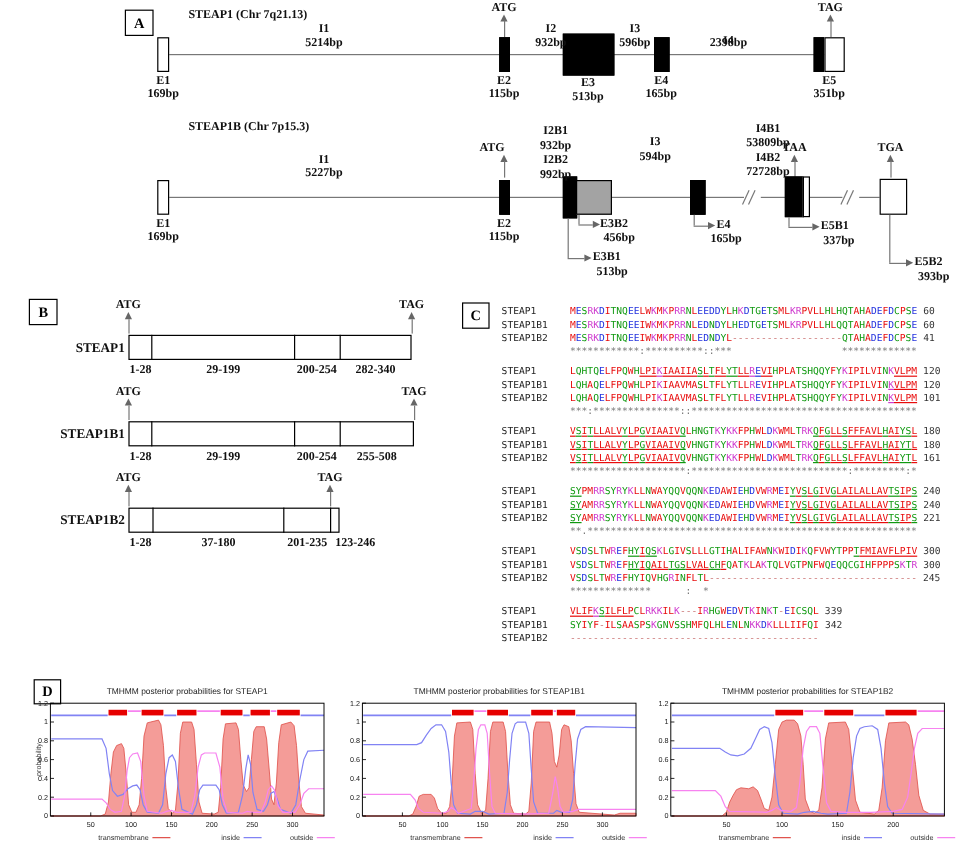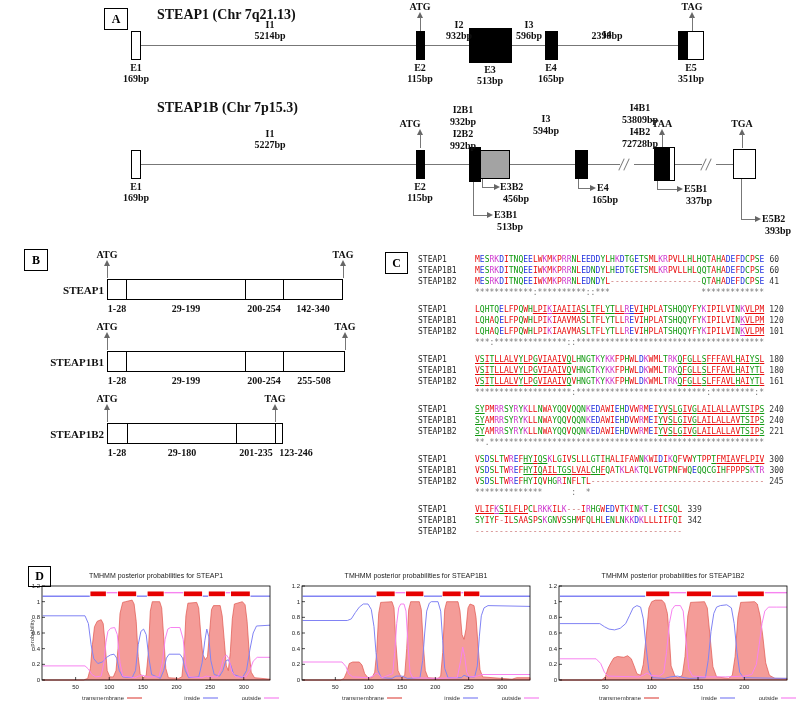--- a/index.html
+++ b/index.html
@@ -1,19 +1,19 @@
 <!DOCTYPE html>
 <html><head>
 <meta charset="utf-8">
 <style>
   html,body{margin:0;padding:0;background:#fff}
   #fig{position:relative;width:797px;height:706px;background:#fff;overflow:hidden;
        font-family:"Liberation Serif",serif;color:#000}
   .sb{position:absolute;font-family:"Liberation Serif",serif;font-weight:bold;white-space:nowrap;color:#111}
-  .f12{font-size:14px}.f10{font-size:10px}.f11{font-size:11px}
+  .f12{font-size:10px}.f10{font-size:10px}.f11{font-size:11px}
   .ctr{transform:translateX(-50%)}
   .box{position:absolute;border:1px solid #000;background:#fff;box-sizing:border-box}
   .kbox{background:#000}
   .gbox{background:#a3a3a3}
   .hl{position:absolute;border-top:1px solid #777}
   .vl{position:absolute;border-left:1px solid #777}
   .dv{position:absolute;border-left:1px solid #000}
   .tri{position:absolute;width:0;height:0}
   .tri.up{border-left:3.5px solid transparent;border-right:3.5px solid transparent;border-bottom:6px solid #666}
   .tri.rt{border-top:3.5px solid transparent;border-bottom:3.5px solid transparent;border-left:6px solid #666}
@@ -157,21 +157,21 @@
   <div class="sb f10 ctr" style="left:343px;top:249px">TAG</div>
   <div class="tri up" style="left:339.5px;top:260px"></div>
   <div class="vl" style="left:343px;top:266px;height:12px"></div>
   <div class="box" style="left:107px;top:279px;width:236px;height:21px"></div>
   <div class="dv" style="left:126px;top:279px;height:21px"></div>
   <div class="dv" style="left:245px;top:279px;height:21px"></div>
   <div class="dv" style="left:283px;top:279px;height:21px"></div>
   <div class="sb f10 ctr" style="left:117px;top:303px">1-28</div>
   <div class="sb f10 ctr" style="left:186px;top:303px">29-199</div>
   <div class="sb f10 ctr" style="left:264px;top:303px">200-254</div>
-  <div class="sb f10 ctr" style="left:313px;top:303px">142-340</div>
+  <div class="sb f10 ctr" style="left:313px;top:303px">282-340</div>
 
   <div class="sb f11" style="left:22px;top:356px;width:82px;text-align:right">STEAP1B1</div>
   <div class="sb f10 ctr" style="left:107px;top:321px">ATG</div>
   <div class="tri up" style="left:103.5px;top:332px"></div>
   <div class="vl" style="left:107px;top:338px;height:12px"></div>
   <div class="sb f10 ctr" style="left:345px;top:321px">TAG</div>
   <div class="tri up" style="left:341.5px;top:332px"></div>
   <div class="vl" style="left:345px;top:338px;height:12px"></div>
   <div class="box" style="left:107px;top:351px;width:238px;height:21px"></div>
   <div class="dv" style="left:126px;top:351px;height:21px"></div>
@@ -187,21 +187,21 @@
   <div class="tri up" style="left:103.5px;top:404px"></div>
   <div class="vl" style="left:107px;top:410px;height:12px"></div>
   <div class="sb f10 ctr" style="left:275px;top:393px">TAG</div>
   <div class="tri up" style="left:271.5px;top:404px"></div>
   <div class="vl" style="left:275px;top:410px;height:12px"></div>
   <div class="box" style="left:107px;top:423px;width:176px;height:21px"></div>
   <div class="dv" style="left:127px;top:423px;height:21px"></div>
   <div class="dv" style="left:236px;top:423px;height:21px"></div>
   <div class="dv" style="left:275px;top:423px;height:21px"></div>
   <div class="sb f10 ctr" style="left:117px;top:447px">1-28</div>
-  <div class="sb f10 ctr" style="left:182px;top:447px">29-180</div>
+  <div class="sb f10 ctr" style="left:182px;top:447px">37-180</div>
   <div class="sb f10 ctr" style="left:256px;top:447px">201-235</div>
   <div class="sb f10 ctr" style="left:296px;top:447px">123-246</div>
 
   <div class="plabel" style="left:385px;top:252px;width:21px;height:20px">
       <span>C</span>
     </div>
   <div id="alignment">
       <div class="ablock" style="top: 0px;"><div class="aline"><span class="aname">STEAP1</span><span style="color: rgb(232, 12, 12);">M</span><span style="color: rgb(36, 51, 222);">E</span><span style="color: rgb(16, 153, 16);">S</span><span style="color: rgb(207, 60, 207);">RK</span><span style="color: rgb(36, 51, 222);">D</span><span style="color: rgb(232, 12, 12);">I</span><span style="color: rgb(16, 153, 16);">TNQ</span><span style="color: rgb(36, 51, 222);">EE</span><span style="color: rgb(232, 12, 12);">LW</span><span style="color: rgb(207, 60, 207);">K</span><span style="color: rgb(232, 12, 12);">M</span><span style="color: rgb(207, 60, 207);">K</span><span style="color: rgb(232, 12, 12);">P</span><span style="color: rgb(207, 60, 207);">RR</span><span style="color: rgb(16, 153, 16);">N</span><span style="color: rgb(232, 12, 12);">L</span><span style="color: rgb(36, 51, 222);">EEDD</span><span style="color: rgb(16, 153, 16);">Y</span><span style="color: rgb(232, 12, 12);">L</span><span style="color: rgb(16, 153, 16);">H</span><span style="color: rgb(207, 60, 207);">K</span><span style="color: rgb(36, 51, 222);">D</span><span style="color: rgb(16, 153, 16);">TG</span><span style="color: rgb(36, 51, 222);">E</span><span style="color: rgb(16, 153, 16);">TS</span><span style="color: rgb(232, 12, 12);">ML</span><span style="color: rgb(207, 60, 207);">KR</span><span style="color: rgb(232, 12, 12);">PVLL</span><span style="color: rgb(16, 153, 16);">H</span><span style="color: rgb(232, 12, 12);">L</span><span style="color: rgb(16, 153, 16);">HQT</span><span style="color: rgb(232, 12, 12);">A</span><span style="color: rgb(16, 153, 16);">H</span><span style="color: rgb(232, 12, 12);">A</span><span style="color: rgb(36, 51, 222);">DE</span><span style="color: rgb(232, 12, 12);">F</span><span style="color: rgb(36, 51, 222);">D</span><span style="color: rgb(16, 153, 16);">C</span><span style="color: rgb(232, 12, 12);">P</span><span style="color: rgb(16, 153, 16);">S</span><span style="color: rgb(36, 51, 222);">E</span><span class="anum">60</span></div><div class="aline"><span class="aname">STEAP1B1</span><span style="color: rgb(232, 12, 12);">M</span><span style="color: rgb(36, 51, 222);">E</span><span style="color: rgb(16, 153, 16);">S</span><span style="color: rgb(207, 60, 207);">RK</span><span style="color: rgb(36, 51, 222);">D</span><span style="color: rgb(232, 12, 12);">I</span><span style="color: rgb(16, 153, 16);">TNQ</span><span style="color: rgb(36, 51, 222);">EE</span><span style="color: rgb(232, 12, 12);">IW</span><span style="color: rgb(207, 60, 207);">K</span><span style="color: rgb(232, 12, 12);">M</span><span style="color: rgb(207, 60, 207);">K</span><span style="color: rgb(232, 12, 12);">P</span><span style="color: rgb(207, 60, 207);">RR</span><span style="color: rgb(16, 153, 16);">N</span><span style="color: rgb(232, 12, 12);">L</span><span style="color: rgb(36, 51, 222);">ED</span><span style="color: rgb(16, 153, 16);">N</span><span style="color: rgb(36, 51, 222);">D</span><span style="color: rgb(16, 153, 16);">Y</span><span style="color: rgb(232, 12, 12);">L</span><span style="color: rgb(16, 153, 16);">H</span><span style="color: rgb(36, 51, 222);">ED</span><span style="color: rgb(16, 153, 16);">TG</span><span style="color: rgb(36, 51, 222);">E</span><span style="color: rgb(16, 153, 16);">TS</span><span style="color: rgb(232, 12, 12);">ML</span><span style="color: rgb(207, 60, 207);">KR</span><span style="color: rgb(232, 12, 12);">PVLL</span><span style="color: rgb(16, 153, 16);">H</span><span style="color: rgb(232, 12, 12);">L</span><span style="color: rgb(16, 153, 16);">QQT</span><span style="color: rgb(232, 12, 12);">A</span><span style="color: rgb(16, 153, 16);">H</span><span style="color: rgb(232, 12, 12);">A</span><span style="color: rgb(36, 51, 222);">DE</span><span style="color: rgb(232, 12, 12);">F</span><span style="color: rgb(36, 51, 222);">D</span><span style="color: rgb(16, 153, 16);">C</span><span style="color: rgb(232, 12, 12);">P</span><span style="color: rgb(16, 153, 16);">S</span><span style="color: rgb(36, 51, 222);">E</span><span class="anum">60</span></div><div class="aline"><span class="aname">STEAP1B2</span><span style="color: rgb(232, 12, 12);">M</span><span style="color: rgb(36, 51, 222);">E</span><span style="color: rgb(16, 153, 16);">S</span><span style="color: rgb(207, 60, 207);">RK</span><span style="color: rgb(36, 51, 222);">D</span><span style="color: rgb(232, 12, 12);">I</span><span style="color: rgb(16, 153, 16);">TNQ</span><span style="color: rgb(36, 51, 222);">EE</span><span style="color: rgb(232, 12, 12);">IW</span><span style="color: rgb(207, 60, 207);">K</span><span style="color: rgb(232, 12, 12);">M</span><span style="color: rgb(207, 60, 207);">K</span><span style="color: rgb(232, 12, 12);">P</span><span style="color: rgb(207, 60, 207);">RR</span><span style="color: rgb(16, 153, 16);">N</span><span style="color: rgb(232, 12, 12);">L</span><span style="color: rgb(36, 51, 222);">ED</span><span style="color: rgb(16, 153, 16);">N</span><span style="color: rgb(36, 51, 222);">D</span><span style="color: rgb(16, 153, 16);">Y</span><span style="color: rgb(232, 12, 12);">L</span><span style="color: rgb(204, 119, 119);">-------------------</span><span style="color: rgb(16, 153, 16);">QT</span><span style="color: rgb(232, 12, 12);">A</span><span style="color: rgb(16, 153, 16);">H</span><span style="color: rgb(232, 12, 12);">A</span><span style="color: rgb(36, 51, 222);">DE</span><span style="color: rgb(232, 12, 12);">F</span><span style="color: rgb(36, 51, 222);">D</span><span style="color: rgb(16, 153, 16);">C</span><span style="color: rgb(232, 12, 12);">P</span><span style="color: rgb(16, 153, 16);">S</span><span style="color: rgb(36, 51, 222);">E</span><span class="anum">41</span></div><div class="aline" style="color: rgb(119, 119, 119);"><span class="aname"> </span><span>************:**********::***                   *************</span></div></div>
       <div class="ablock" style="top: 50px;"><div class="aline"><span class="aname">STEAP1</span><span style="color: rgb(232, 12, 12);">L</span><span style="color: rgb(16, 153, 16);">QHTQ</span><span style="color: rgb(36, 51, 222);">E</span><span style="color: rgb(232, 12, 12);">LFP</span><span style="color: rgb(16, 153, 16);">Q</span><span style="color: rgb(232, 12, 12);">W</span><span style="color: rgb(16, 153, 16);">H</span><span class="u" style="color: rgb(232, 12, 12);">LPI</span><span class="u" style="color: rgb(207, 60, 207);">K</span><span class="u" style="color: rgb(232, 12, 12);">IAAIIA</span><span class="u" style="color: rgb(16, 153, 16);">S</span><span class="u" style="color: rgb(232, 12, 12);">L</span><span class="u" style="color: rgb(16, 153, 16);">T</span><span class="u" style="color: rgb(232, 12, 12);">FL</span><span class="u" style="color: rgb(16, 153, 16);">YT</span><span class="u" style="color: rgb(232, 12, 12);">LL</span><span class="u" style="color: rgb(207, 60, 207);">R</span><span class="u" style="color: rgb(36, 51, 222);">E</span><span class="u" style="color: rgb(232, 12, 12);">VI</span><span style="color: rgb(16, 153, 16);">H</span><span style="color: rgb(232, 12, 12);">PLA</span><span style="color: rgb(16, 153, 16);">TSHQQY</span><span style="color: rgb(232, 12, 12);">F</span><span style="color: rgb(16, 153, 16);">Y</span><span style="color: rgb(207, 60, 207);">K</span><span style="color: rgb(232, 12, 12);">IPILVI</span><span style="color: rgb(16, 153, 16);">N</span><span style="color: rgb(207, 60, 207);">K</span><span class="u" style="color: rgb(232, 12, 12);">VLPM</span><span class="anum">120</span></div><div class="aline"><span class="aname">STEAP1B1</span><span style="color: rgb(232, 12, 12);">L</span><span style="color: rgb(16, 153, 16);">QH</span><span style="color: rgb(232, 12, 12);">A</span><span style="color: rgb(16, 153, 16);">Q</span><span style="color: rgb(36, 51, 222);">E</span><span style="color: rgb(232, 12, 12);">LFP</span><span style="color: rgb(16, 153, 16);">Q</span><span style="color: rgb(232, 12, 12);">W</span><span style="color: rgb(16, 153, 16);">H</span><span style="color: rgb(232, 12, 12);">LPI</span><span style="color: rgb(207, 60, 207);">K</span><span style="color: rgb(232, 12, 12);">IAAVMA</span><span style="color: rgb(16, 153, 16);">S</span><span style="color: rgb(232, 12, 12);">L</span><span style="color: rgb(16, 153, 16);">T</span><span style="color: rgb(232, 12, 12);">FL</span><span style="color: rgb(16, 153, 16);">YT</span><span style="color: rgb(232, 12, 12);">LL</span><span style="color: rgb(207, 60, 207);">R</span><span style="color: rgb(36, 51, 222);">E</span><span style="color: rgb(232, 12, 12);">VI</span><span style="color: rgb(16, 153, 16);">H</span><span style="color: rgb(232, 12, 12);">PLA</span><span style="color: rgb(16, 153, 16);">TSHQQY</span><span style="color: rgb(232, 12, 12);">F</span><span style="color: rgb(16, 153, 16);">Y</span><span style="color: rgb(207, 60, 207);">K</span><span style="color: rgb(232, 12, 12);">IPILVI</span><span style="color: rgb(16, 153, 16);">N</span><span class="u" style="color: rgb(207, 60, 207);">K</span><span class="u" style="color: rgb(232, 12, 12);">VLPM</span><span class="anum">120</span></div><div class="aline"><span class="aname">STEAP1B2</span><span style="color: rgb(232, 12, 12);">L</span><span style="color: rgb(16, 153, 16);">QH</span><span style="color: rgb(232, 12, 12);">A</span><span style="color: rgb(16, 153, 16);">Q</span><span style="color: rgb(36, 51, 222);">E</span><span style="color: rgb(232, 12, 12);">LFP</span><span style="color: rgb(16, 153, 16);">Q</span><span style="color: rgb(232, 12, 12);">W</span><span style="color: rgb(16, 153, 16);">H</span><span style="color: rgb(232, 12, 12);">LPI</span><span style="color: rgb(207, 60, 207);">K</span><span style="color: rgb(232, 12, 12);">IAAVMA</span><span style="color: rgb(16, 153, 16);">S</span><span style="color: rgb(232, 12, 12);">L</span><span style="color: rgb(16, 153, 16);">T</span><span style="color: rgb(232, 12, 12);">FL</span><span style="color: rgb(16, 153, 16);">YT</span><span style="color: rgb(232, 12, 12);">LL</span><span style="color: rgb(207, 60, 207);">R</span><span style="color: rgb(36, 51, 222);">E</span><span style="color: rgb(232, 12, 12);">VI</span><span style="color: rgb(16, 153, 16);">H</span><span style="color: rgb(232, 12, 12);">PLA</span><span style="color: rgb(16, 153, 16);">TSHQQY</span><span style="color: rgb(232, 12, 12);">F</span><span style="color: rgb(16, 153, 16);">Y</span><span style="color: rgb(207, 60, 207);">K</span><span style="color: rgb(232, 12, 12);">IPILVI</span><span style="color: rgb(16, 153, 16);">N</span><span class="u" style="color: rgb(207, 60, 207);">K</span><span class="u" style="color: rgb(232, 12, 12);">VLPM</span><span class="anum">101</span></div><div class="aline" style="color: rgb(119, 119, 119);"><span class="aname"> </span><span>***:***************::***************************************</span></div></div>
       <div class="ablock" style="top: 100px;"><div class="aline"><span class="aname">STEAP1</span><span class="u" style="color: rgb(232, 12, 12);">V</span><span class="u" style="color: rgb(16, 153, 16);">S</span><span class="u" style="color: rgb(232, 12, 12);">I</span><span class="u" style="color: rgb(16, 153, 16);">T</span><span class="u" style="color: rgb(232, 12, 12);">LLALV</span><span class="u" style="color: rgb(16, 153, 16);">Y</span><span class="u" style="color: rgb(232, 12, 12);">LP</span><span class="u" style="color: rgb(16, 153, 16);">G</span><span class="u" style="color: rgb(232, 12, 12);">VIAAIV</span><span class="u" style="color: rgb(16, 153, 16);">Q</span><span style="color: rgb(232, 12, 12);">L</span><span style="color: rgb(16, 153, 16);">HNGT</span><span style="color: rgb(207, 60, 207);">K</span><span style="color: rgb(16, 153, 16);">Y</span><span style="color: rgb(207, 60, 207);">KK</span><span style="color: rgb(232, 12, 12);">FP</span><span style="color: rgb(16, 153, 16);">H</span><span style="color: rgb(232, 12, 12);">WL</span><span style="color: rgb(36, 51, 222);">D</span><span style="color: rgb(207, 60, 207);">K</span><span style="color: rgb(232, 12, 12);">WML</span><span style="color: rgb(16, 153, 16);">T</span><span style="color: rgb(207, 60, 207);">RK</span><span class="u" style="color: rgb(16, 153, 16);">Q</span><span class="u" style="color: rgb(232, 12, 12);">F</span><span class="u" style="color: rgb(16, 153, 16);">G</span><span class="u" style="color: rgb(232, 12, 12);">LL</span><span class="u" style="color: rgb(16, 153, 16);">S</span><span class="u" style="color: rgb(232, 12, 12);">FFFAVL</span><span class="u" style="color: rgb(16, 153, 16);">H</span><span class="u" style="color: rgb(232, 12, 12);">AI</span><span class="u" style="color: rgb(16, 153, 16);">YS</span><span class="u" style="color: rgb(232, 12, 12);">L</span><span class="anum">180</span></div><div class="aline"><span class="aname">STEAP1B1</span><span class="u" style="color: rgb(232, 12, 12);">V</span><span class="u" style="color: rgb(16, 153, 16);">S</span><span class="u" style="color: rgb(232, 12, 12);">I</span><span class="u" style="color: rgb(16, 153, 16);">T</span><span class="u" style="color: rgb(232, 12, 12);">LLALV</span><span class="u" style="color: rgb(16, 153, 16);">Y</span><span class="u" style="color: rgb(232, 12, 12);">LP</span><span class="u" style="color: rgb(16, 153, 16);">G</span><span class="u" style="color: rgb(232, 12, 12);">VIAAIV</span><span class="u" style="color: rgb(16, 153, 16);">Q</span><span style="color: rgb(232, 12, 12);">V</span><span style="color: rgb(16, 153, 16);">HNGT</span><span style="color: rgb(207, 60, 207);">K</span><span style="color: rgb(16, 153, 16);">Y</span><span style="color: rgb(207, 60, 207);">KK</span><span style="color: rgb(232, 12, 12);">FP</span><span style="color: rgb(16, 153, 16);">H</span><span style="color: rgb(232, 12, 12);">WL</span><span style="color: rgb(36, 51, 222);">D</span><span style="color: rgb(207, 60, 207);">K</span><span style="color: rgb(232, 12, 12);">WML</span><span style="color: rgb(16, 153, 16);">T</span><span style="color: rgb(207, 60, 207);">RK</span><span class="u" style="color: rgb(16, 153, 16);">Q</span><span class="u" style="color: rgb(232, 12, 12);">F</span><span class="u" style="color: rgb(16, 153, 16);">G</span><span class="u" style="color: rgb(232, 12, 12);">LL</span><span class="u" style="color: rgb(16, 153, 16);">S</span><span class="u" style="color: rgb(232, 12, 12);">LFFAVL</span><span class="u" style="color: rgb(16, 153, 16);">H</span><span class="u" style="color: rgb(232, 12, 12);">AI</span><span class="u" style="color: rgb(16, 153, 16);">YT</span><span class="u" style="color: rgb(232, 12, 12);">L</span><span class="anum">180</span></div><div class="aline"><span class="aname">STEAP1B2</span><span class="u" style="color: rgb(232, 12, 12);">V</span><span class="u" style="color: rgb(16, 153, 16);">S</span><span class="u" style="color: rgb(232, 12, 12);">I</span><span class="u" style="color: rgb(16, 153, 16);">T</span><span class="u" style="color: rgb(232, 12, 12);">LLALV</span><span class="u" style="color: rgb(16, 153, 16);">Y</span><span class="u" style="color: rgb(232, 12, 12);">LP</span><span class="u" style="color: rgb(16, 153, 16);">G</span><span class="u" style="color: rgb(232, 12, 12);">VIAAIV</span><span class="u" style="color: rgb(16, 153, 16);">Q</span><span style="color: rgb(232, 12, 12);">V</span><span style="color: rgb(16, 153, 16);">HNGT</span><span style="color: rgb(207, 60, 207);">K</span><span style="color: rgb(16, 153, 16);">Y</span><span style="color: rgb(207, 60, 207);">KK</span><span style="color: rgb(232, 12, 12);">FP</span><span style="color: rgb(16, 153, 16);">H</span><span style="color: rgb(232, 12, 12);">WL</span><span style="color: rgb(36, 51, 222);">D</span><span style="color: rgb(207, 60, 207);">K</span><span style="color: rgb(232, 12, 12);">WML</span><span style="color: rgb(16, 153, 16);">T</span><span style="color: rgb(207, 60, 207);">RK</span><span class="u" style="color: rgb(16, 153, 16);">Q</span><span class="u" style="color: rgb(232, 12, 12);">F</span><span class="u" style="color: rgb(16, 153, 16);">G</span><span class="u" style="color: rgb(232, 12, 12);">LL</span><span class="u" style="color: rgb(16, 153, 16);">S</span><span class="u" style="color: rgb(232, 12, 12);">LFFAVL</span><span class="u" style="color: rgb(16, 153, 16);">H</span><span class="u" style="color: rgb(232, 12, 12);">AI</span><span class="u" style="color: rgb(16, 153, 16);">YT</span><span class="u" style="color: rgb(232, 12, 12);">L</span><span class="anum">161</span></div><div class="aline" style="color: rgb(119, 119, 119);"><span class="aname"> </span><span>********************:***************************:*********:*</span></div></div>

